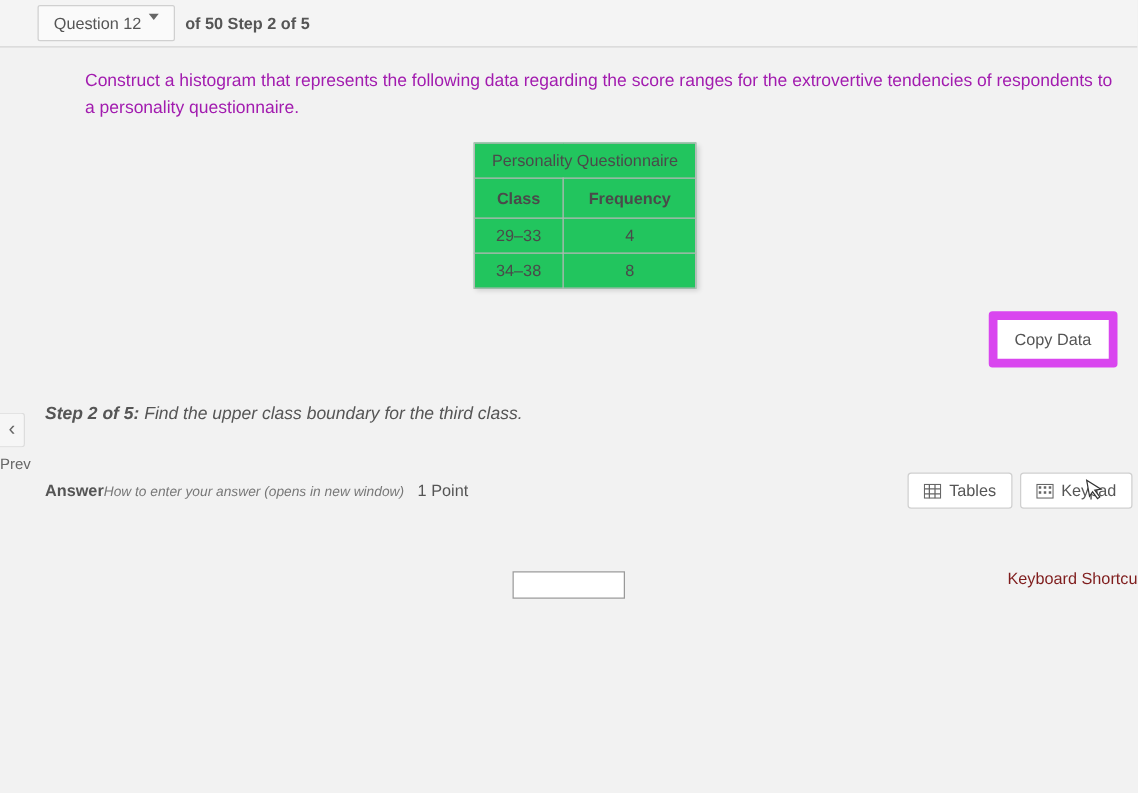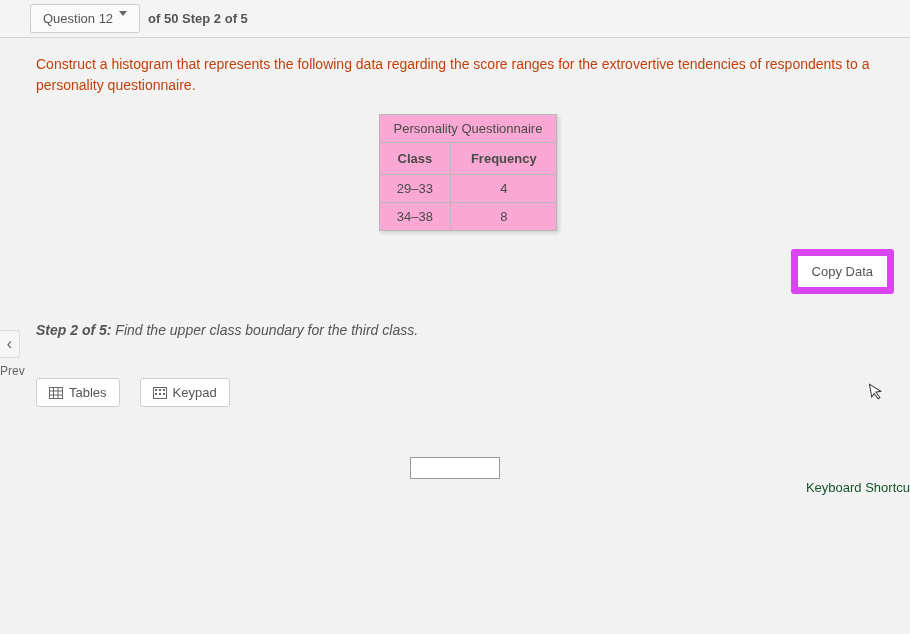--- a/index.html
+++ b/index.html
@@ -37,29 +37,29 @@
       display: inline-block;
       width: 0; height: 0;
       border-left: 4px solid transparent;
       border-right: 4px solid transparent;
       border-top: 5px solid #666;
     }
     .progress-text { font-size: 13px; color: #555; font-weight: bold; }
     .content {
       padding: 16px 10px 0 36px;
     }
-    .prompt { font-size: 14px; color: #c2410c; line-height: 1.5; }
+    .prompt { font-size: 14px; color: #a21caf; line-height: 1.5; margin-left: 32px; }
     .data-table-wrap {
       display: flex;
       justify-content: center;
       margin-top: 18px;
     }
     .data-table {
       border-collapse: collapse;
-      background: #f9a8d4;
+      background: #22c55e;
       box-shadow: 2px 2px 4px rgba(0,0,0,0.15);
     }
     .data-table th, .data-table td {
       border: 1px solid #b8b8b8;
       font-size: 13px;
       text-align: center;
     }
     .data-table .title-cell { padding: 6px 14px; font-weight: normal; }
     .data-table thead th { padding: 8px 12px; font-weight: bold; }
     .data-table tbody td { padding: 6px 12px; }
@@ -107,39 +107,39 @@
     .answer-bar {
       margin: 40px 0 0 36px;
       display: flex;
       align-items: center;
       justify-content: space-between;
       padding-right: 4px;
     }
     .answer-left { font-size: 13px; color: #555; }
     .answer-left .bold { font-weight: bold; }
     .answer-left .hint { font-style: italic; font-size: 11px; color: #777; }
-    .answer-right { display: flex; gap: 20px; align-items: center; }
+    .answer-right { display: flex; gap: 6px; align-items: center; }
     .tool-btn {
       background: #fff;
       border: 1px solid #cfcfcf;
       padding: 6px 12px;
       font-size: 13px;
       color: #555;
       border-radius: 3px;
       display: flex;
       align-items: center;
       gap: 6px;
       cursor: pointer;
     }
     .kb-shortcuts {
       position: absolute;
       right: 0;
-      top: 480px;
-      font-size: 13px;
-      color: #14532d;
+      top: 455px;
+      font-size: 13px;
+      color: #7f1d1d;
     }
     .answer-input-wrap {
       display: flex;
       justify-content: center;
       margin-top: 50px;
     }
     .answer-input {
       width: 90px;
       height: 22px;
       border: 1px solid #999;
@@ -203,20 +203,23 @@
 <div class="prev-tab">
   <span class="prev-chevron">‹</span>
   <div class="prev-label">Prev</div>
 </div>
 
 <div class="step-line">
   <span class="bold">Step 2 of 5:</span><span> Find the upper class boundary for the third class.</span>
 </div>
 
 <div class="answer-bar">
+  <div class="answer-left">
+    <span class="bold">Answer</span><span class="hint">How to enter your answer (opens in new window)</span>&nbsp;&nbsp;&nbsp;<span>1 Point</span>
+  </div>
   <div class="answer-right">
     <button class="tool-btn">
       <span class="icon-box">
         <svg width="14" height="12" viewBox="0 0 14 12">
             <rect x="0.5" y="0.5" width="13" height="11" fill="none" stroke="#666"></rect>
             <line x1="0.5" y1="4" x2="13.5" y2="4" stroke="#666"></line>
             <line x1="0.5" y1="8" x2="13.5" y2="8" stroke="#666"></line>
             <line x1="4.5" y1="0.5" x2="4.5" y2="11.5" stroke="#666"></line>
             <line x1="9" y1="0.5" x2="9" y2="11.5" stroke="#666"></line>
           </svg>

